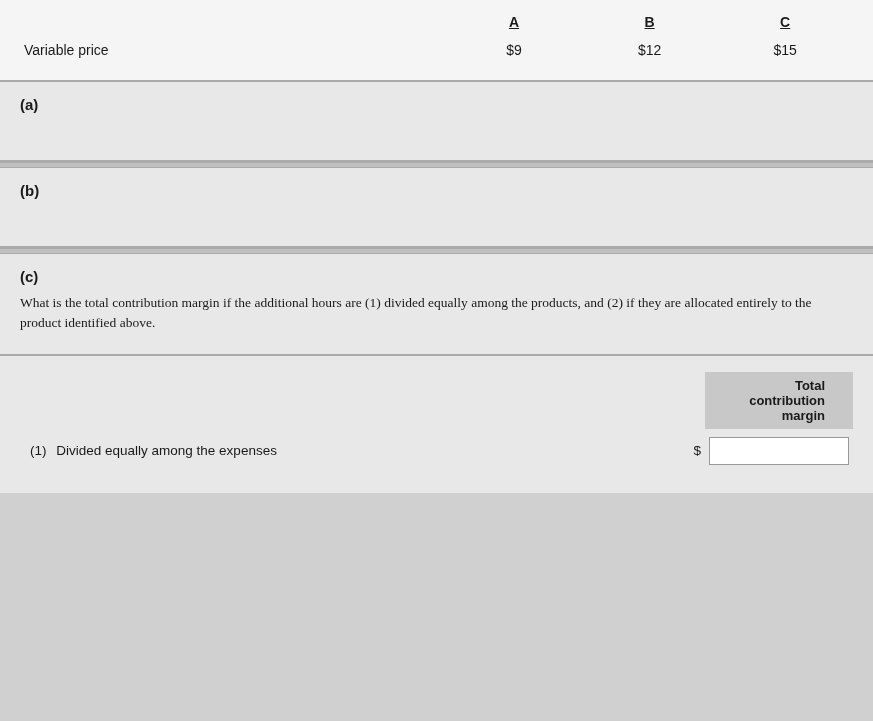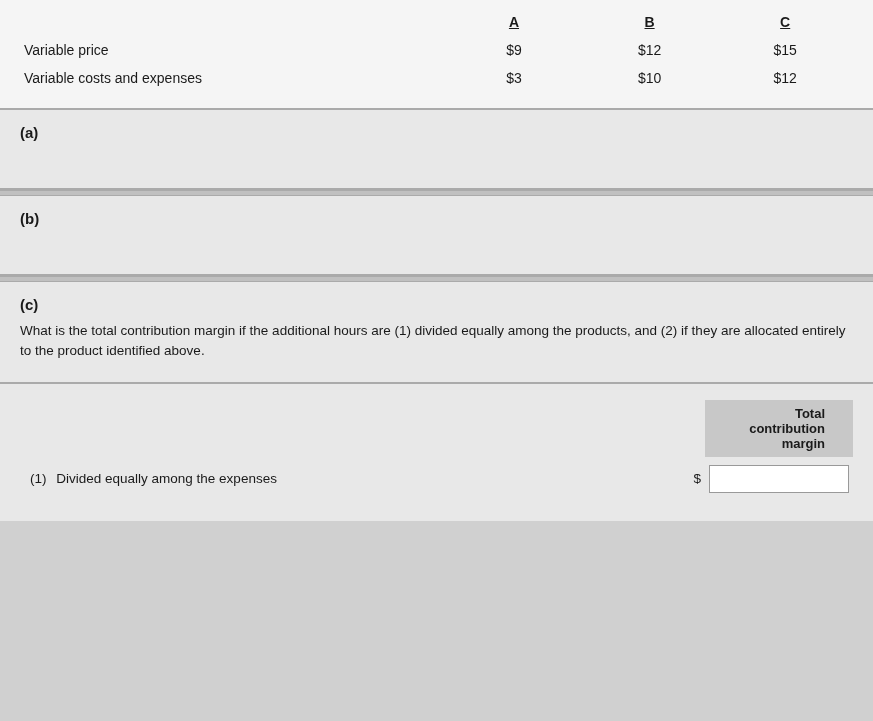--- a/index.html
+++ b/index.html
@@ -87,20 +87,21 @@
       border-bottom: 2px solid #aaa;
       padding: 14px 20px 20px 20px;
       min-height: 90px;
     }
 
     .question-text {
       font-size: 13.5px;
       color: #1a1a1a;
       margin-top: 8px;
       line-height: 1.5;
+      font-family: Liberation Serif, serif;
     }
 
     
     .contribution-section {
       background-color: #e8e8e8;
       padding: 10px 20px 20px 20px;
     }
 
     .contribution-table {
       width: 100%;
@@ -169,26 +170,20 @@
           <th>B</th>
           <th>C</th>
         </tr>
       </thead>
       <tbody>
         <tr>
           <td class="label">Variable price</td>
           <td class="value">$9</td>
           <td class="value">$12</td>
           <td class="value">$15</td>
-        </tr>
-        <tr>
-          <td class="label">Variable costs and expenses</td>
-          <td class="value">$3</td>
-          <td class="value">$10</td>
-          <td class="value">$12</td>
         </tr>
       </tbody>
     </table>
   </div>
 
   <div class="section-panel">
     <div class="section-label">(a)</div>
   </div>
 
   <div class="section-divider"></div>

